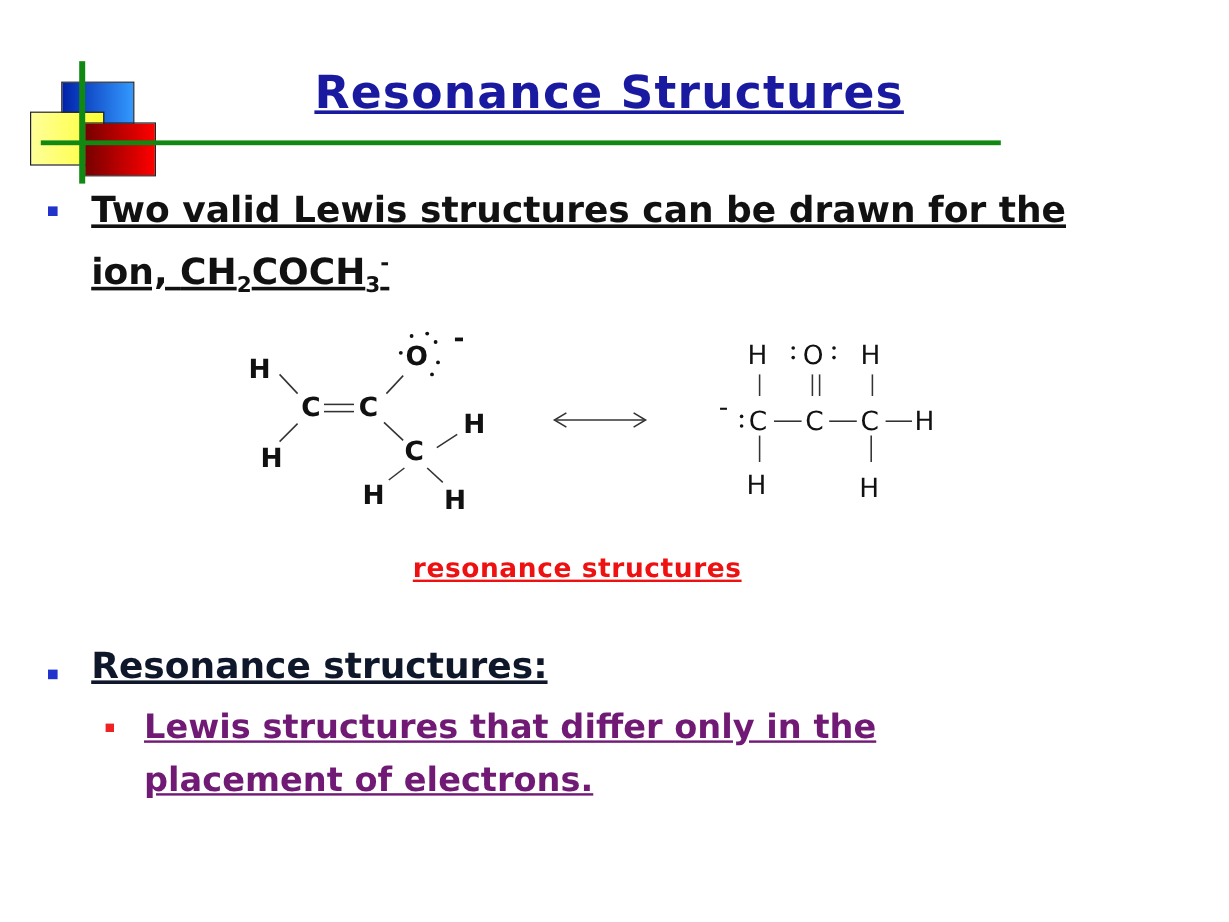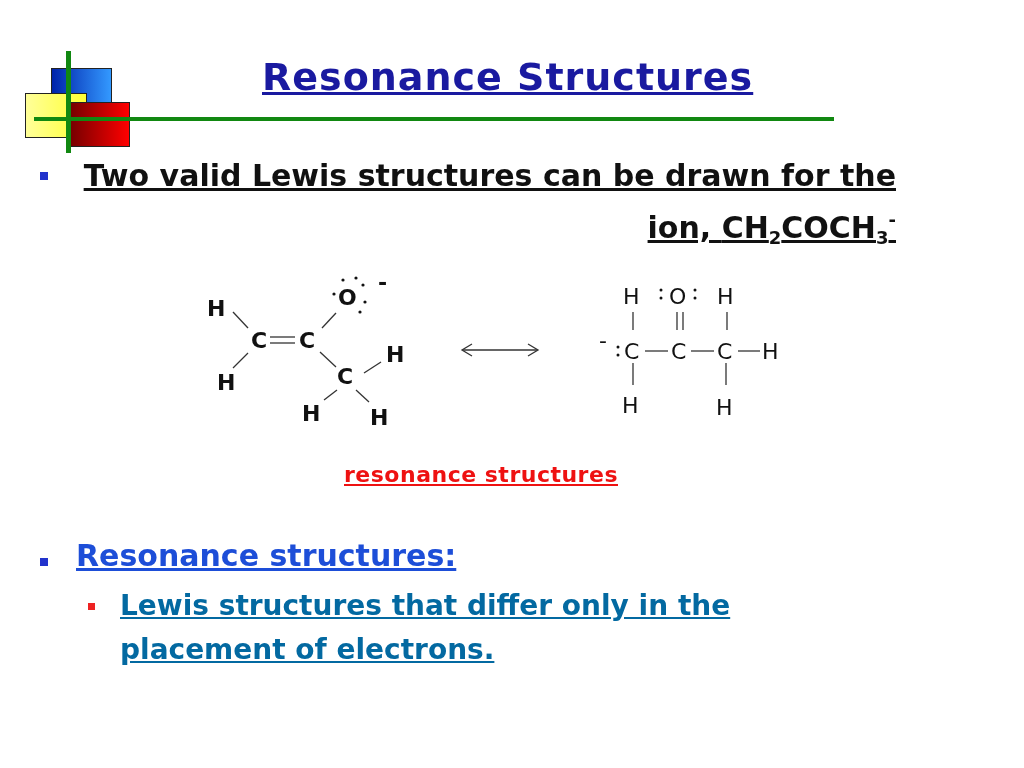--- a/index.html
+++ b/index.html
@@ -8,25 +8,25 @@
   .logo-blue { left:51px; top:68px; width:59px; height:57px; background:linear-gradient(90deg,#0022aa,#3399ff); border:1px solid #222; }
   .logo-yellow { left:25px; top:93px; width:60px; height:43px; background:linear-gradient(90deg,#ffff99,#ffff33); border:1px solid #222; }
   .logo-red { left:70px; top:102px; width:58px; height:43px; background:linear-gradient(90deg,#770000,#ff0000); border:1px solid #222; }
   .logo-vline { left:66px; top:51px; width:5px; height:102px; background:#118811; }
   .title-line { left:34px; top:117px; width:800px; height:4px; background:#118811; }
   .title { left:262px; top:55px; font-size:38px; font-weight:bold; color:#1a1aa0; letter-spacing:1px; }
   .bullet { width:8px; height:8px; }
   .b1 { left:40px; top:172px; background:#2233cc; }
   .b2 { left:40px; top:558px; background:#2233cc; }
   .b3 { left:88px; top:603px; background:#ee2222; width:7px; height:7px; }
-  .text-main { left:76px; top:154px; font-size:30px; font-weight:bold; color:#111; line-height:44px; width:820px;text-align:right; }
+  .text-main { left:76px; top:154px; font-size:30px; font-weight:bold; color:#111; line-height:44px; width:820px; }
   .text-main sub { font-size:18px; vertical-align:-6px; }
   .text-main sup { font-size:18px; vertical-align:12px; }
-  .res-head { left:76px; top:538px; font-size:30px; font-weight:bold; color:#1d4ed8; }
-  .res-sub { left:120px; top:584px; font-size:28px; font-weight:bold; color:#0369a1; line-height:44px; width:740px; }
+  .res-head { left:76px; top:538px; font-size:30px; font-weight:bold; color:#0f172a; }
+  .res-sub { left:120px; top:584px; font-size:28px; font-weight:bold; color:#701a75; line-height:44px; width:740px; }
   .caption { left:344px; top:462px; font-size:22px; font-weight:bold; color:#ee1111; letter-spacing:0.5px; }
   .atom { position:absolute; font-size:22px; color:#111; font-family:"DejaVu Sans", sans-serif; }
   .atom.b { font-weight:bold; }
   svg.mol { position:absolute; left:0; top:0; }
 </style>
 </head>
 <body>
 
 <div class="abs logo-blue"></div>
 <div class="abs logo-yellow"></div>

